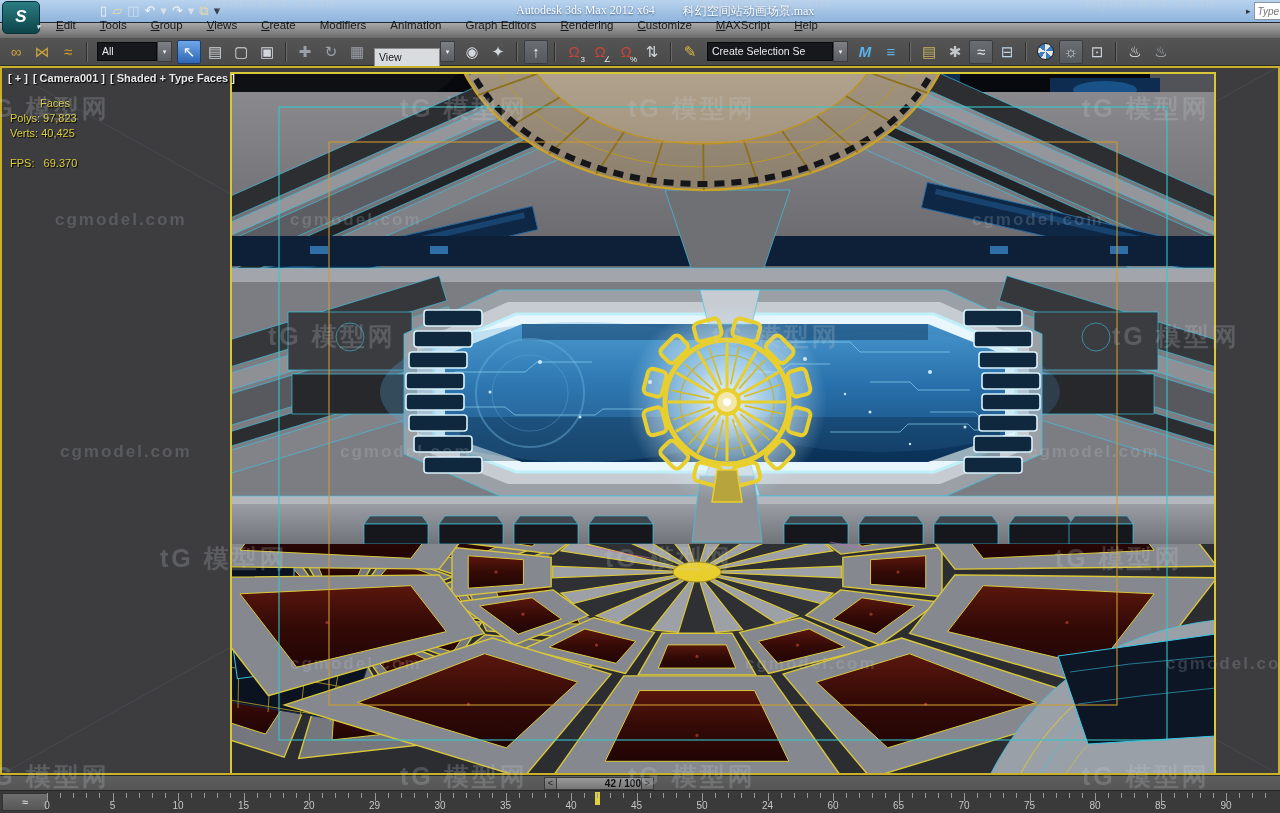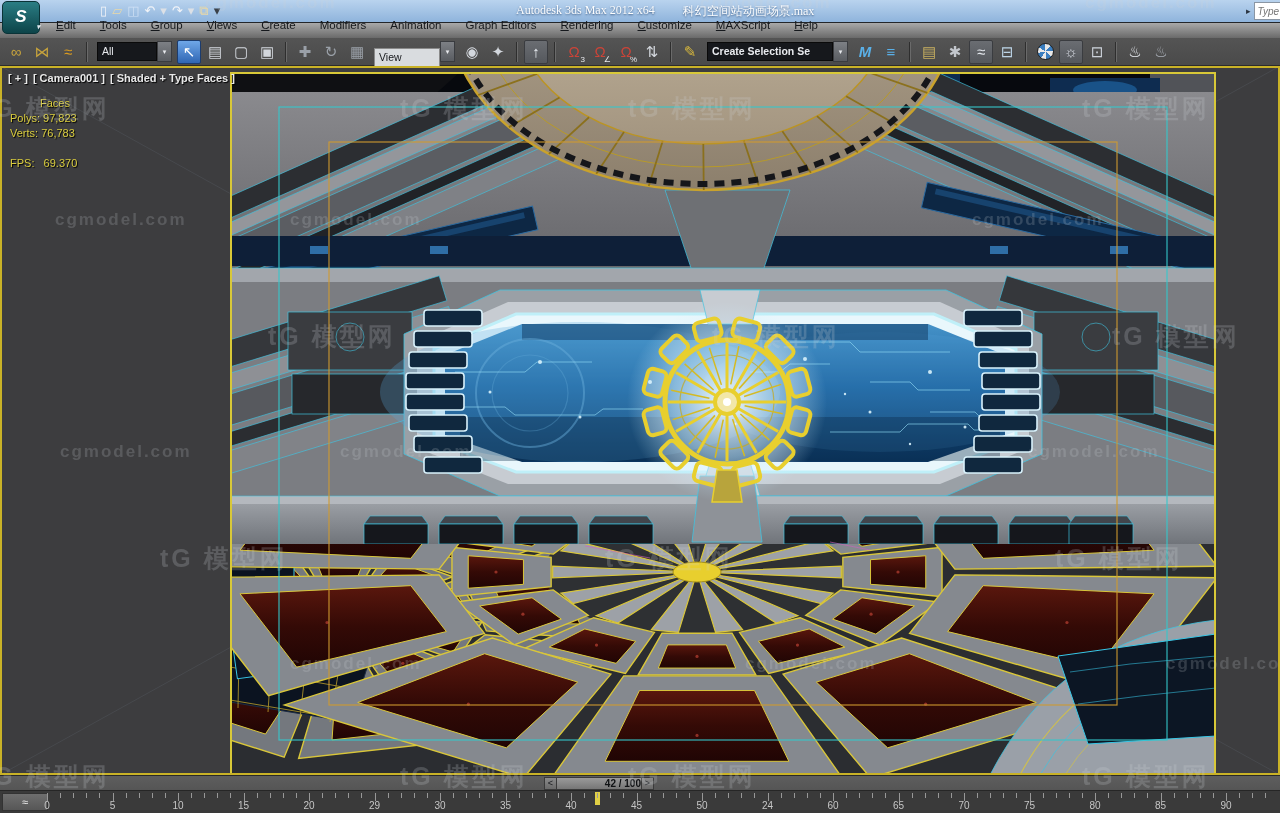--- a/index.html
+++ b/index.html
@@ -191,21 +191,21 @@
         <span class="sub">%</span>
       </span>
       <span class="tbi">
         <span class="g" style="color: rgb(211, 215, 221);">⇅</span>
       </span>
       <span class="tsep"></span>
       <span class="tbi">
         <span class="g" style="color: rgb(216, 184, 60);">✎</span>
       </span>
       <span class="dd dark">
-        <span class="val" style="width: 116px; font-weight: bold;">Create Selection Se</span>
+        <span class="val" style="width: 116px;">Create Selection Se</span>
         <span class="btn">▾</span>
       </span>
       <span class="tbi">
         <span class="g" style="color: rgb(90, 176, 232); font-weight: bold; font-style: italic;">M</span>
       </span>
       <span class="tbi">
         <span class="g" style="color: rgb(90, 176, 232);">≡</span>
       </span>
       <span class="tsep"></span>
       <span class="tbi">
@@ -698,21 +698,21 @@
       <rect x="49" y="35" width="888" height="633" fill="none" stroke="#35c8cc" stroke-width="1.2" opacity="0.9"></rect>
       <rect x="99" y="70" width="788" height="563" fill="none" stroke="#cf9a30" stroke-width="1.2" opacity="0.9"></rect>
       <rect x="1" y="1" width="984" height="701" fill="none" stroke="#d8c838" stroke-width="2"></rect>
     </svg>
 
     <div id="vp-label">
         <span>[ + ]</span>
         <span>[ Camera001 ]</span>
         <span>[ Shaded + Type Faces ]</span>
       </div>
-    <div id="vp-stats"><div style="padding-left: 30px;">Faces</div><div style="padding-left: 0px;">Polys: 97,823</div><div style="padding-left: 0px;">Verts: 76,783</div><div style="padding-left: 0px;">&nbsp;</div><div style="padding-left: 0px;">FPS:   69.370</div></div>
+    <div id="vp-stats"><div style="padding-left: 30px;">Faces</div><div style="padding-left: 0px;">Polys: 97,823</div><div style="padding-left: 0px;">Verts: 40,425</div><div style="padding-left: 0px;">&nbsp;</div><div style="padding-left: 0px;">FPS:   69.370</div></div>
     <div id="vp-border"></div>
   </div>
 
   <div id="trackbar">
     <div id="slider">
       <span class="sarr">&lt;</span>
       <span class="sval">42 / 100</span>
       <span class="sarr">&gt;</span>
     </div>
   </div>

